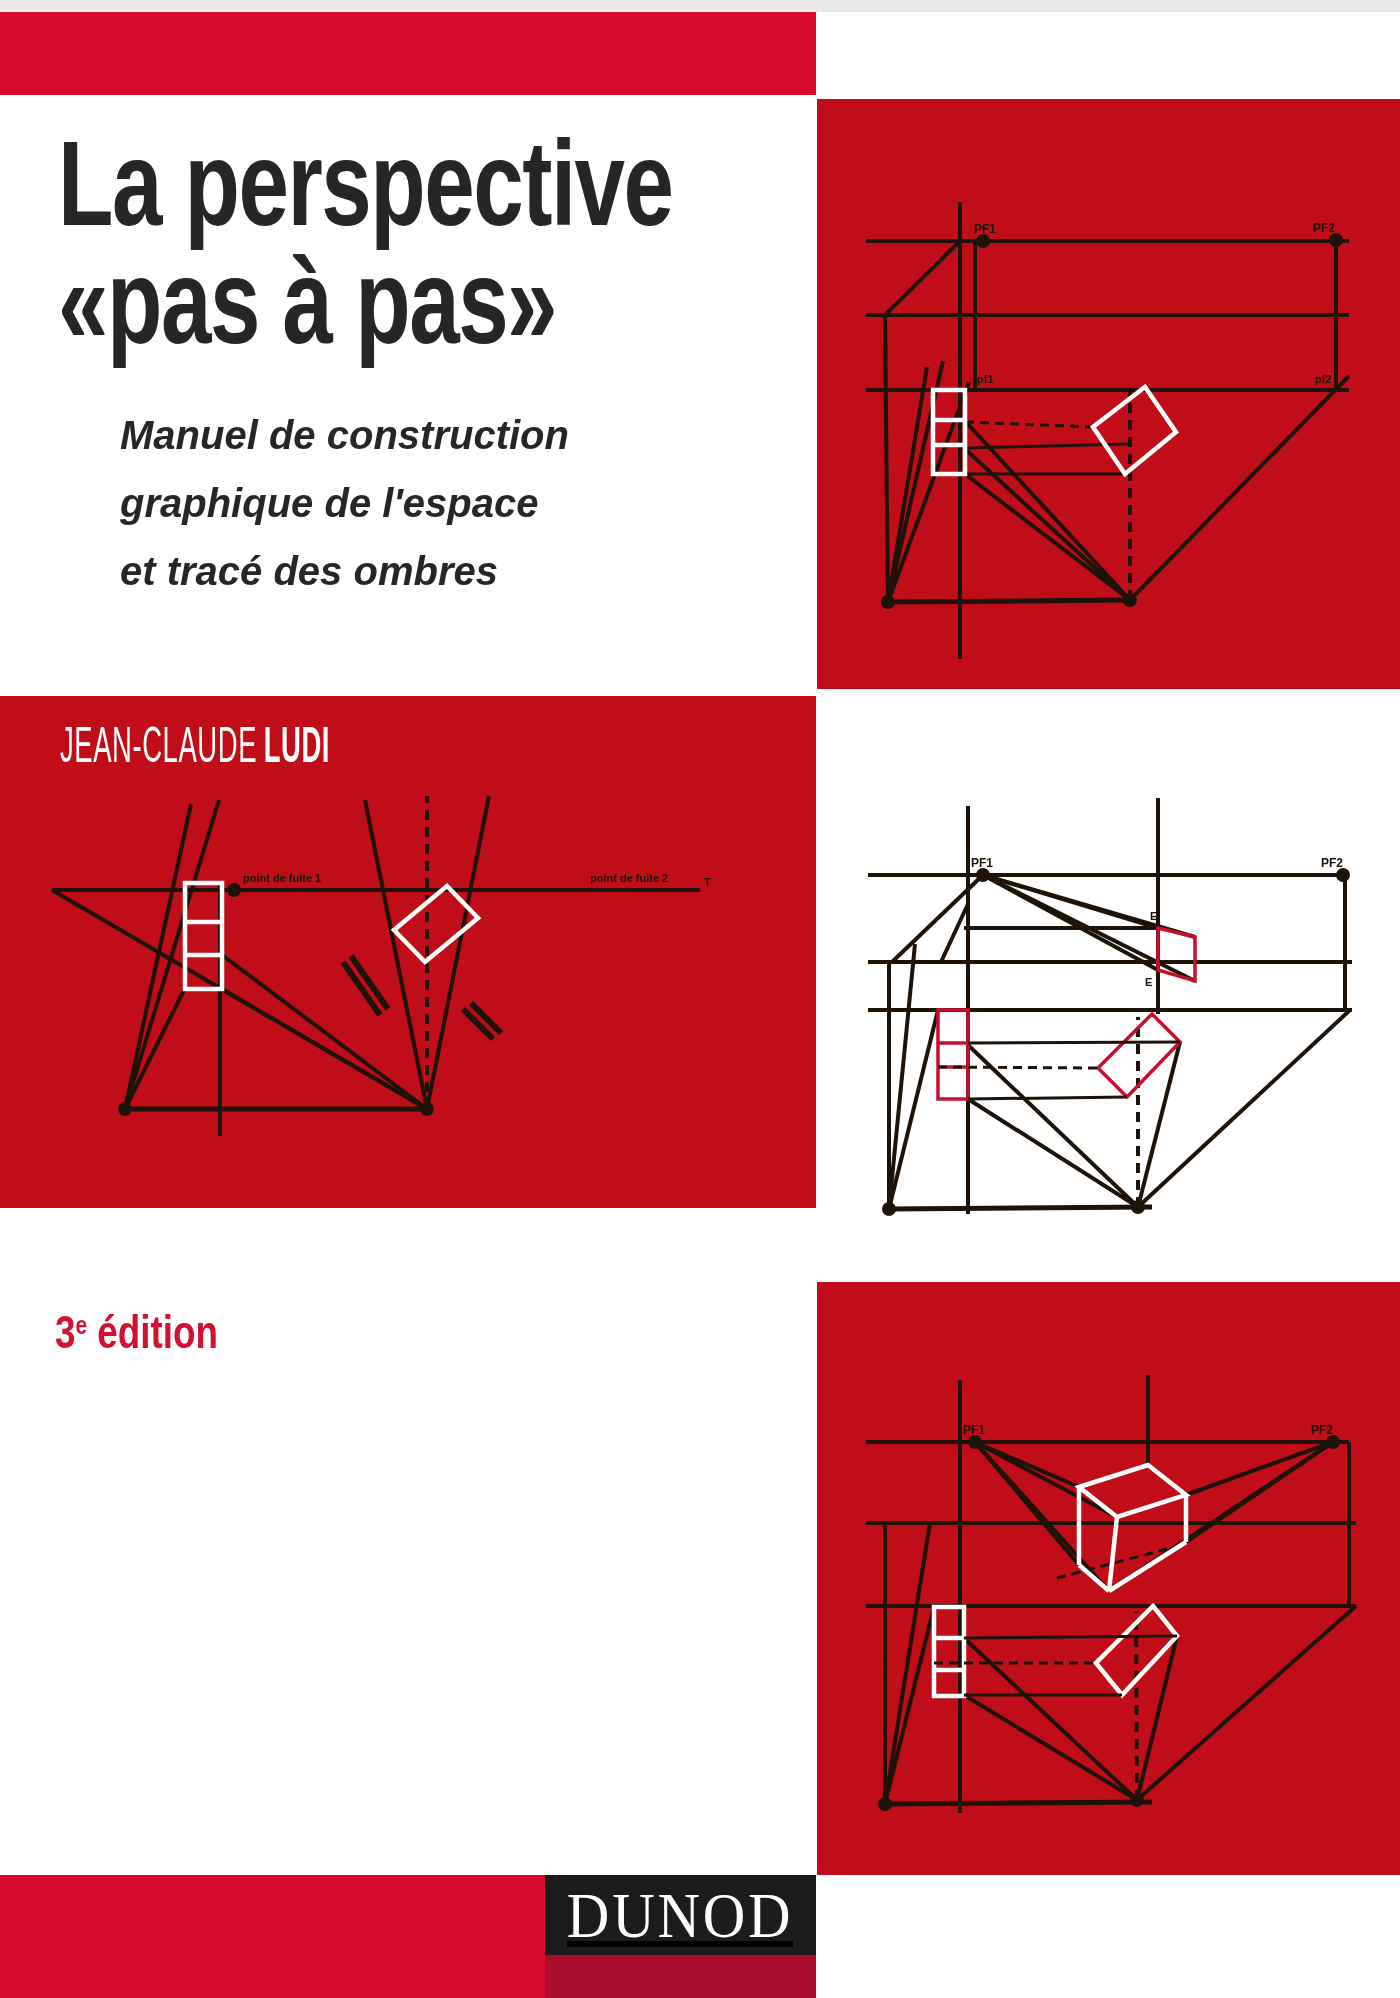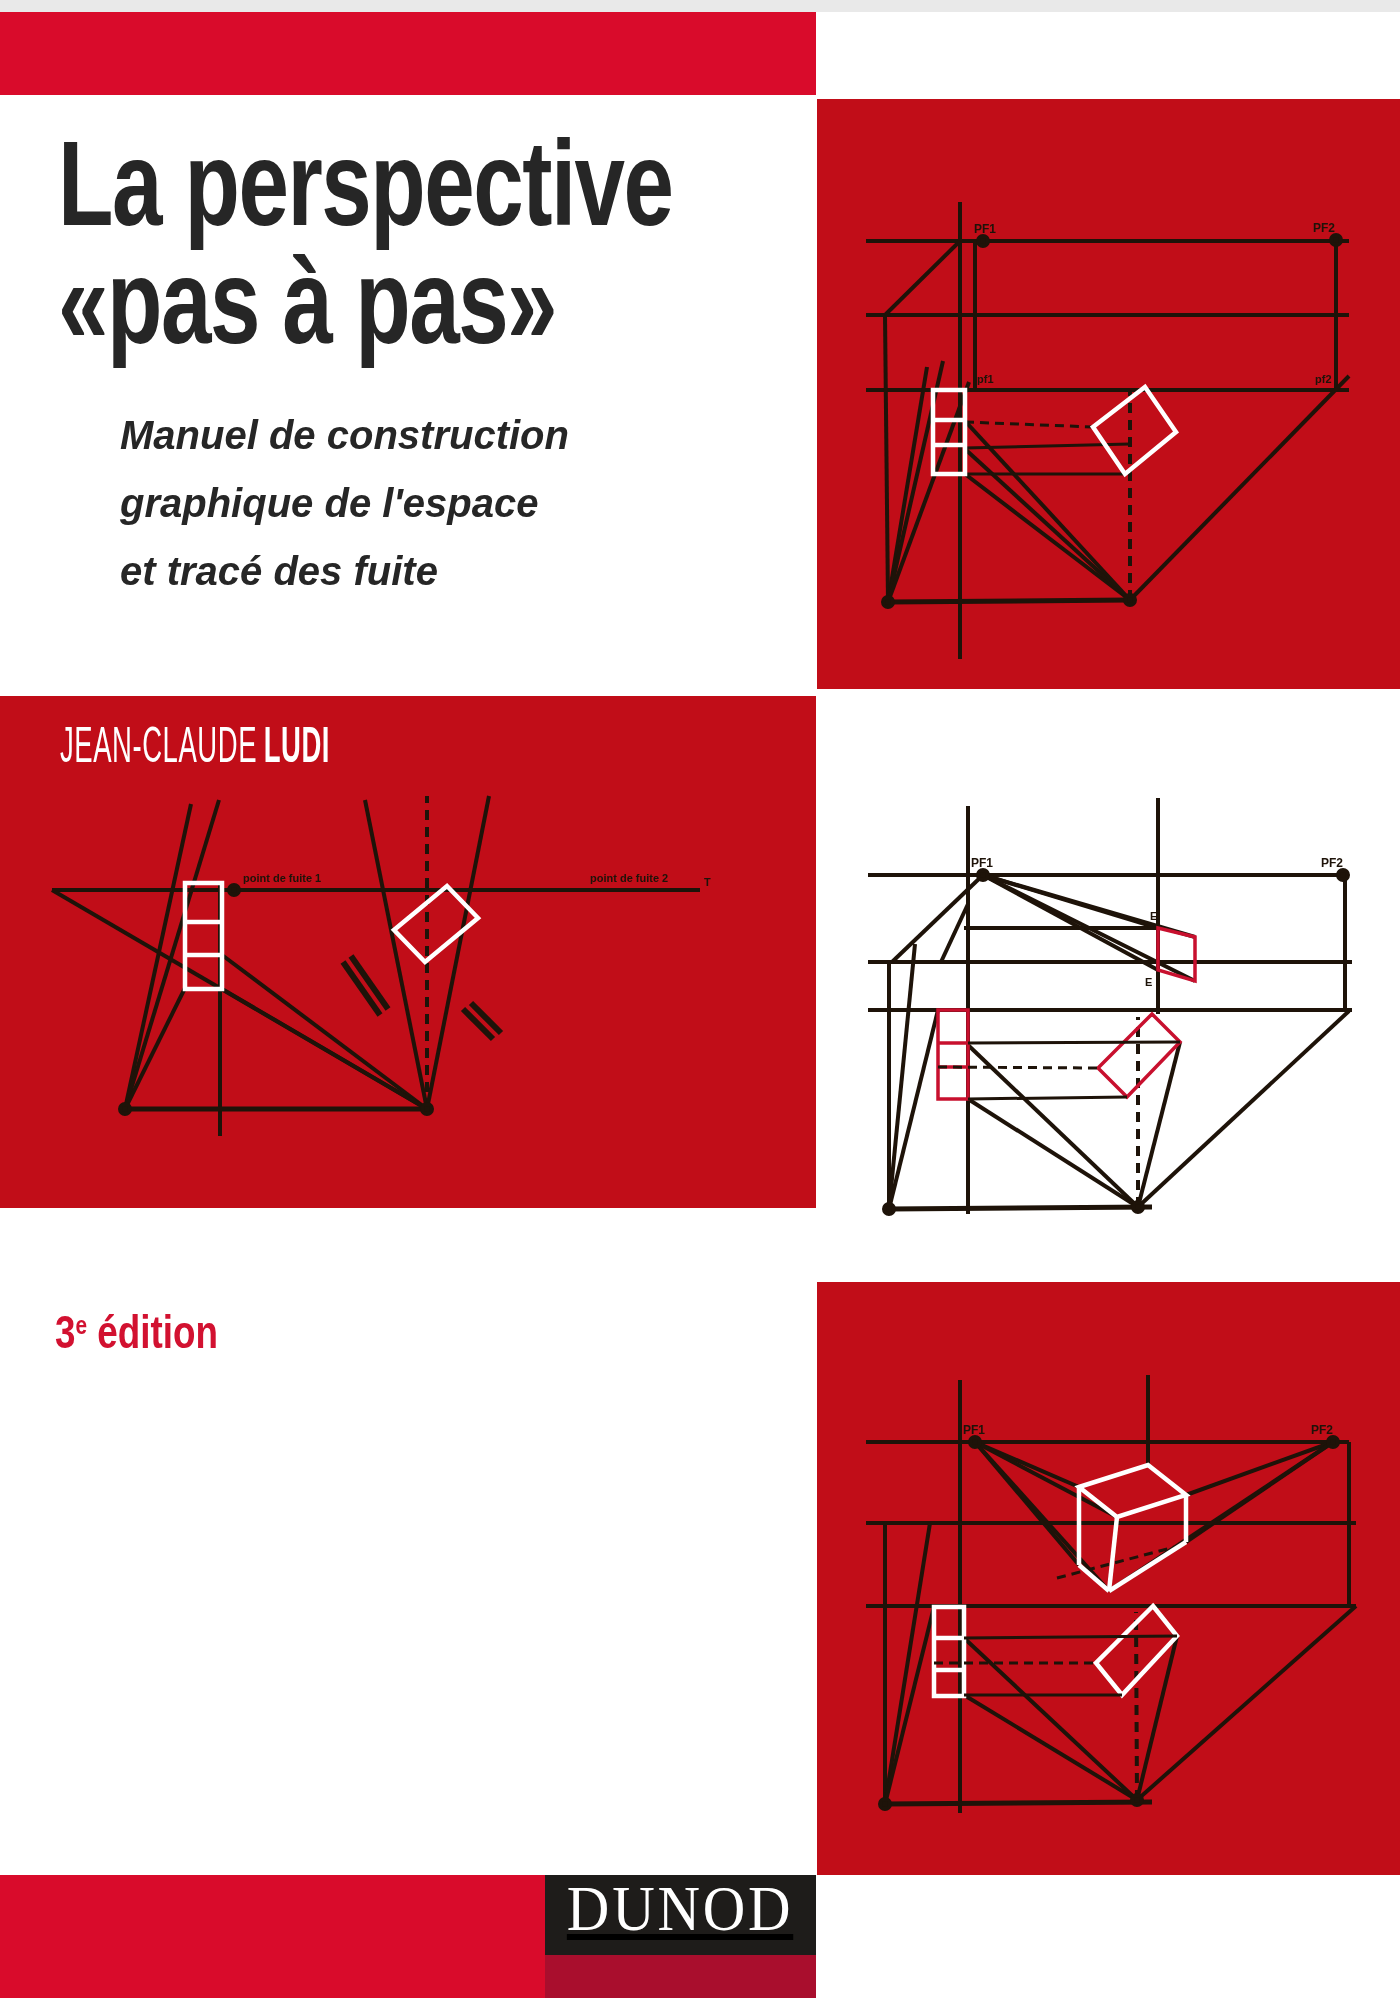--- a/index.html
+++ b/index.html
@@ -9,21 +9,21 @@
     font-family:"Liberation Sans",sans-serif;
   }
   .block{position:absolute;text-decoration:underline;}
   .top-bar{left:0;top:0;width:816px;height:83px;background:var(--crimson);}
   .block-tr{left:817px;top:87px;width:583px;height:590px;background:var(--block_red);}
   .block-ml{left:0;top:684px;width:816px;height:512px;background:var(--block_red);}
   .block-brw{left:817px;top:677px;width:583px;height:593px;background:#ffffff;}
   .block-br{left:817px;top:1270px;width:583px;height:593px;background:var(--block_red);}
   .bottom-band{left:0;top:1863px;width:545px;height:135px;background:var(--crimson);}
   .dunod-box{left:545px;top:1863px;width:271px;height:80px;background:var(--box_black);
-    display:flex;align-items:flex-start;justify-content:center;}
+    display:flex;align-items:center;justify-content:center;}
   .dunod-strip{left:545px;top:1943px;width:271px;height:55px;background:var(--dark_red);}
   .dunod-text{
     color:#fff;font-family:"Liberation Serif",serif;font-weight:400;
     font-size:64px;letter-spacing:3px;transform:scaleX(0.92);
     line-height:1;padding-top:2px;
   }
   .title{
     position:absolute;left:58px;top:112px;color:#262626;
     font-size:121px;font-weight:700;line-height:118px;white-space:nowrap;
     transform:scaleX(0.75);transform-origin:left top;letter-spacing:-2px;
@@ -59,21 +59,21 @@
 
   <div class="block top-bar"></div>
 
   <div class="title">
     <div>La perspective</div>
     <div>«pas à pas»</div>
   </div>
   <div class="subtitle">
     <div>Manuel de construction</div>
     <div>graphique de l'espace</div>
-    <div>et tracé des fuite</div>
+    <div>et tracé des ombres</div>
   </div>
 
   <div class="block block-tr">
     <svg width="583" height="590" viewBox="0 0 583 590">
       <g class="ink" stroke-width="4">
         <line x1="49" y1="142" x2="532" y2="142"></line>
         <line x1="49" y1="216" x2="532" y2="216"></line>
         <line x1="49" y1="291" x2="532" y2="291"></line>
         <line x1="143" y1="103" x2="143" y2="560"></line>
         <line x1="158" y1="142" x2="158" y2="291"></line>

